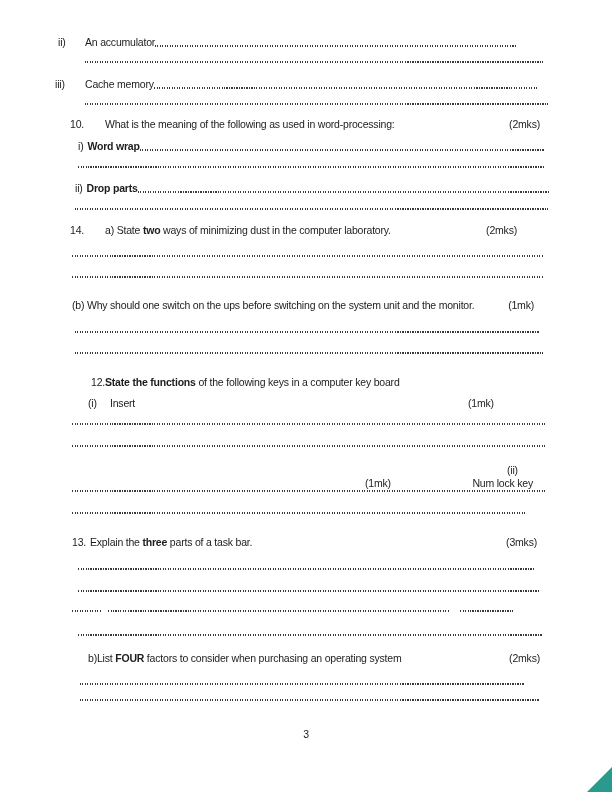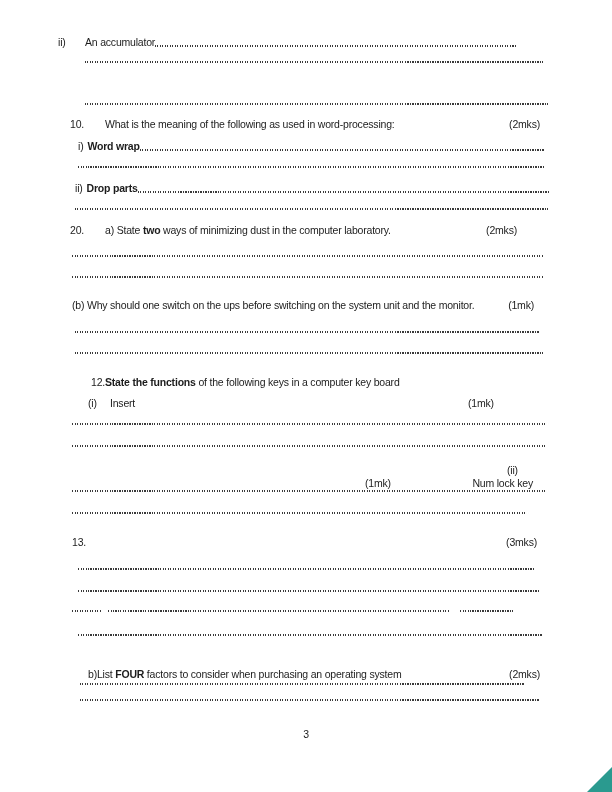--- a/index.html
+++ b/index.html
@@ -65,20 +65,25 @@
 
 <div class="page">
 
   <div class="row" style="top:36px; left:58px; right:96px;">
     <span style="width:27px;">ii)</span>
     <span>An accumulator</span>
     <div class="leader"></div>
   </div>
   <div class="dots" style="top:61px; left:85px; right:69px;"></div>
 
+  <div class="row" style="top:78px; left:55px; right:75px;">
+    <span style="width:30px;">iii)</span>
+    <span>Cache memory</span>
+    <div class="leader"></div>
+  </div>
   <div class="dots" style="top:103px; left:85px; right:64px;"></div>
 
   <div class="row" style="top:118px; left:70px; right:72px;">
     <span class="qnum" style="width:35px;">10.</span>
     <span>What is the meaning of the following as used in word-processing:</span>
     <span class="marks">(2mks)</span>
   </div>
 
   <div class="row" style="top:140px; left:78px; right:67px;">
     <span style="margin-right:4px;">i)</span>
@@ -88,21 +93,21 @@
   <div class="dots" style="top:166px; left:78px; right:67px;"></div>
 
   <div class="row" style="top:182px; left:75px; right:62px;">
     <span style="margin-right:4px;">ii)</span>
     <span class="b">Drop parts</span>
     <div class="leader"></div>
   </div>
   <div class="dots" style="top:208px; left:75px; right:64px;"></div>
 
   <div class="row" style="top:224px; left:70px; right:95px;">
-    <span class="qnum" style="width:35px;">20.</span>
+    <span class="qnum" style="width:35px;">14.</span>
     <span><span>a) State </span><span class="b">two</span><span> ways of minimizing dust in the computer laboratory.</span></span>
     <span class="marks">(2mks)</span>
   </div>
   <div class="dots" style="top:255px; left:72px; right:69px;"></div>
   <div class="dots" style="top:276px; left:72px; right:69px;"></div>
 
   <div class="row" style="top:299px; left:72px; right:78px;align-items:center;">
     <span>(b) Why should one switch on the ups before switching on the system unit and the monitor.</span>
     <span class="marks">(1mk)</span>
   </div>
@@ -125,34 +130,35 @@
   <div class="row" style="top:464px; left:86px; right:79px;flex-direction:column;">
     <span style="width:26px;">(ii)</span>
     <span>Num lock key</span>
     <span class="marks-fixed" style="left:279px;">(1mk)</span>
   </div>
   <div class="dots" style="top:490px; left:72px; right:66px;"></div>
   <div class="dots" style="top:512px; left:72px; right:85px;"></div>
 
   <div class="row" style="top:536px; left:72px; right:75px;justify-content:space-between;">
     <span class="qnum" style="width:18px;">13.</span>
+    <span><span>Explain the </span><span class="b">three</span><span> parts of a task bar.</span></span>
     <span class="marks">(3mks)</span>
   </div>
   <div class="dots" style="top:568px; left:78px; right:77px;"></div>
   <div class="dots" style="top:590px; left:78px; right:72px;"></div>
   <div class="row" style="top:610px; left:72px; right:97px;">
     <div class="seg" style="width:30px;"></div>
     <div class="gap" style="width:6px;"></div>
     <div class="seg" style="flex:1;"></div>
     <div class="gap" style="width:10px;"></div>
     <div class="seg" style="width:55px;"></div>
   </div>
   <div class="dots" style="top:634px; left:78px; right:70px;"></div>
 
-  <div class="row" style="top:668px; left:88px; right:72px;">
+  <div class="row" style="top:652px; left:88px; right:72px;">
     <span><span>b)List </span><span class="b">FOUR</span><span> factors to consider when purchasing an operating system</span></span>
     <span class="marks">(2mks)</span>
   </div>
   <div class="dots" style="top:683px; left:80px; right:87px;"></div>
   <div class="dots" style="top:699px; left:80px; right:72px;"></div>
 
   <div class="pagenum">3</div>
   <div class="corner" style="border-bottom-color: rgb(42, 154, 143);"></div>
 
 </div>

